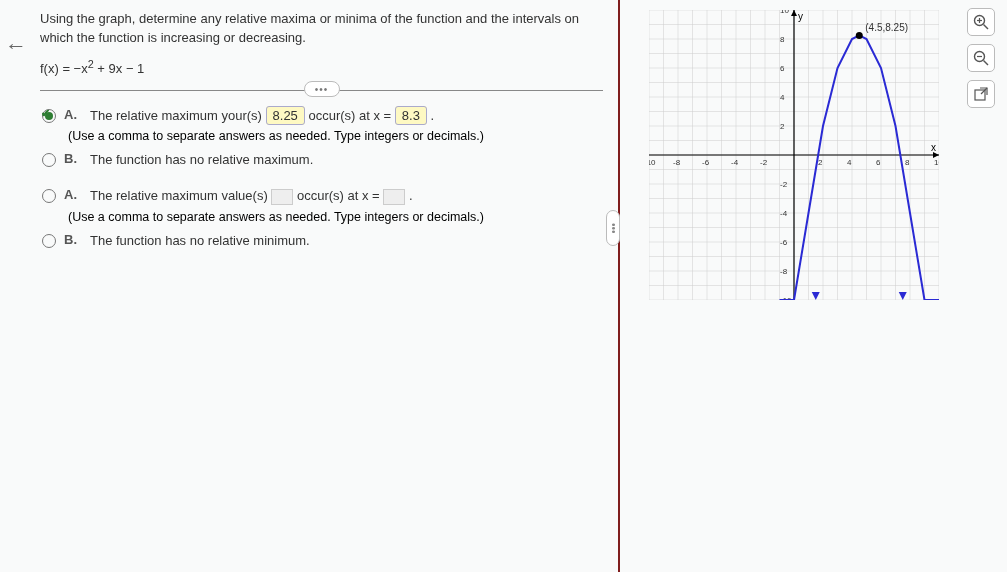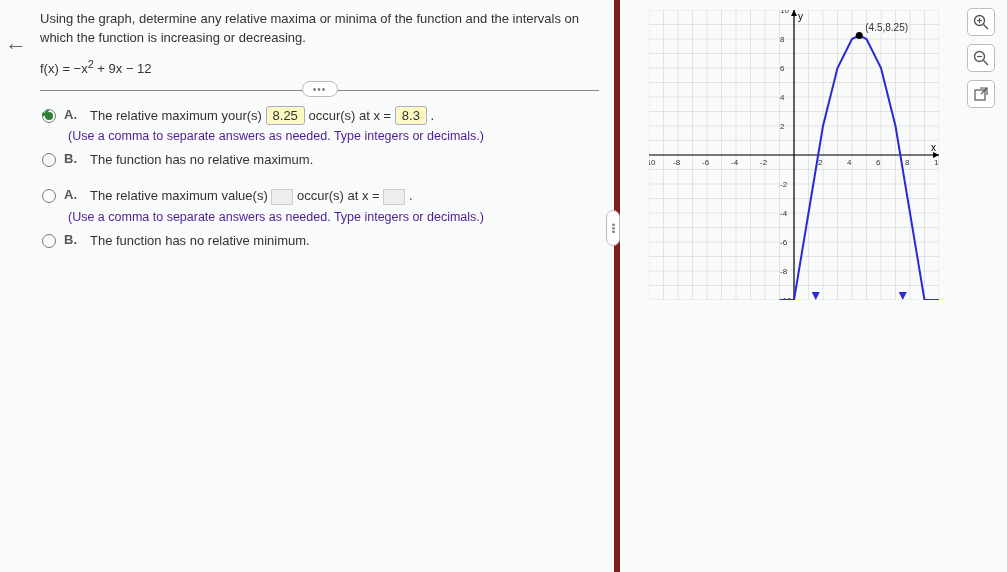--- a/index.html
+++ b/index.html
@@ -23,21 +23,21 @@
     cursor: pointer;
   }
   .main-wrap {
     display: flex;
     height: 100%;
     padding-left: 30px;
   }
   .left-col {
     width: 590px;
     padding: 10px 15px 10px 10px;
-    border-right: 6px solid #7f1d1d;
+    border-right: 2px solid #7f1d1d;
   }
   .right-col {
     flex: 1;
     padding: 10px 5px;
     position: relative;
   }
   .tool-col {
     width: 40px;
     display: flex;
     flex-direction: column;
@@ -87,21 +87,21 @@
   .radio.checked::after{
     content:""; position:absolute; width:8px;height:8px;border-radius:50%;
     background:#2e7d32; left:2px; top:2px;
   }
   .radio.checked.correct::before{
     content:"✔"; position:absolute; left:-2px; top:-3px; font-size:11px;
     color:#2e7d32; font-weight:bold;
   }
   .opt-label { font-weight:bold; color:#555; width:18px; flex:none; }
   .opt-body { flex:1; line-height:1.4; }
-  .hint { margin-left: 28px; font-size: 12.5px; color:#4c1d95; }
+  .hint { margin-left: 28px; font-size: 12.5px; color:#000000; }
   .ans-chip {
     background:#fef9c3; padding:1px 6px; border-radius:3px;
     border:1px solid #aac;
   }
   .blank {
     display:inline-block; width:22px; height:16px;
     background:#eee; border:1px solid #ccc; vertical-align:middle;
   }
   .graph-box {
     width: 290px; height: 290px; position:relative; margin: 0 auto;
@@ -116,21 +116,21 @@
 </head>
 <body>
 
 <span class="back-arrow">←</span>
 
 <div class="main-wrap">
 
   <div class="left-col">
     <div class="prompt">Using the graph, determine any relative maxima or minima of the function and the intervals on which the function is increasing or decreasing.</div>
     <div class="equation">
-      <span>f(x) = −x</span><sup>2</sup><span> + 9x − 12</span>
+      <span>f(x) = −x</span><sup>2</sup><span> + 9x − 1</span>
     </div>
 
     <div class="hr-line">
       <span class="pill">•••</span>
     </div>
 
     <div class="q-block">
 
       <div class="opt-row">
         <span class="radio checked correct"></span>

